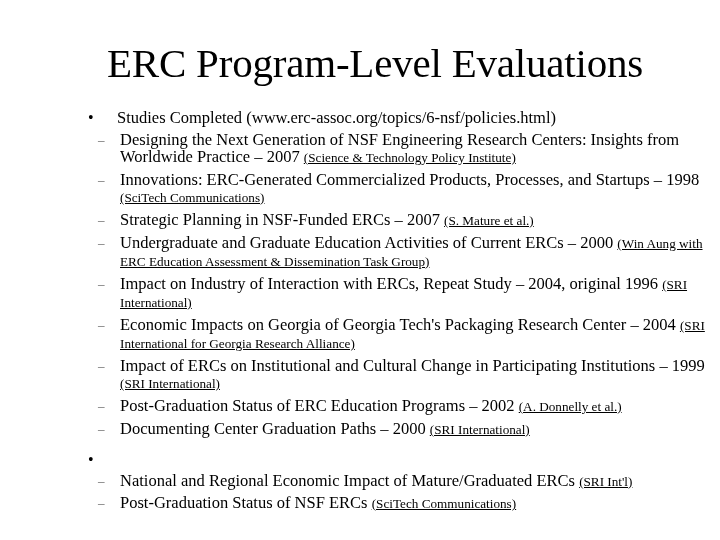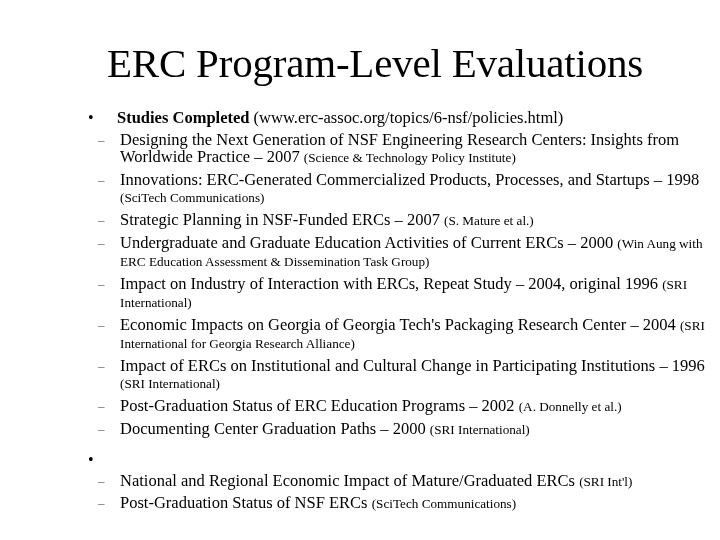--- a/index.html
+++ b/index.html
@@ -4,45 +4,45 @@
   <style>
     html, body { margin:0; padding:0; background:#ffffff; }
     body { width:720px; height:540px; overflow:hidden; position:relative;
            font-family:"Liberation Serif", serif; color:#000; }
     .title { position:absolute; left:0; top:38px; width:720px; text-align:center;
              font-size:41px; line-height:50px; letter-spacing:-0.2px;padding-left:15px; }
     .section { position:absolute; left:0; width:720px; }
     .sec-head { position:relative; height:22px; }
     .bullet { position:absolute; left:88px; top:0; font-size:16px; line-height:22px; }
     .sec-title { position:absolute; left:117px; top:0; font-size:16.5px; line-height:22px; white-space:nowrap; }
-    .sec-title b { font-weight:bold; }
+    .sec-title b { font-weight:normal; }
     .sub { position:relative; margin-left:98px; }
     .sub-item { position:relative; padding-left:22px; width:585px;
                 font-size:16.5px; line-height:17px; margin-bottom:5px; }
     .dash { position:absolute; left:0; top:0; font-size:13px; line-height:17px; color:#555; }
-    .note { font-size:13.2px; }
+    .note { font-size:13.2px;text-decoration:underline; }
   </style>
 </head>
 <body>
 
 <div class="title">ERC Program-Level Evaluations</div>
 
 <div class="section" style="top:107px;">
   <div class="sec-head">
     <span class="bullet">•</span>
     <span class="sec-title"><b>Studies Completed</b><span> (www.erc-assoc.org/topics/6-nsf/policies.html)</span></span>
   </div>
   <div class="sub" style="margin-top:2px;">
     <div class="sub-item"><span class="dash">–</span><span>Designing the Next Generation of NSF Engineering Research Centers:  Insights from Worldwide Practice – 2007 </span><span class="note">(Science &amp; Technology Policy Institute)</span></div>
     <div class="sub-item"><span class="dash">–</span><span>Innovations:  ERC-Generated Commercialized Products, Processes, and Startups – 1998  </span><span class="note">(SciTech Communications)</span></div>
     <div class="sub-item"><span class="dash">–</span><span>Strategic Planning in NSF-Funded ERCs – 2007 </span><span class="note">(S. Mature et al.)</span></div>
     <div class="sub-item"><span class="dash">–</span><span>Undergraduate and Graduate Education Activities of Current ERCs – 2000 </span><span class="note">(Win Aung with ERC Education Assessment &amp; Dissemination Task Group)</span></div>
     <div class="sub-item"><span class="dash">–</span><span>Impact on Industry of Interaction with ERCs, Repeat Study – 2004, original 1996  </span><span class="note">(SRI International)</span></div>
     <div class="sub-item"><span class="dash">–</span><span>Economic Impacts on Georgia of Georgia Tech's Packaging Research Center – 2004  </span><span class="note">(SRI International for Georgia Research Alliance)</span></div>
-    <div class="sub-item"><span class="dash">–</span><span>Impact of ERCs on Institutional and Cultural Change in Participating Institutions – 1996  </span><span class="note">(SRI International)</span></div>
+    <div class="sub-item"><span class="dash">–</span><span>Impact of ERCs on Institutional and Cultural Change in Participating Institutions – 1999  </span><span class="note">(SRI International)</span></div>
     <div class="sub-item"><span class="dash">–</span><span>Post-Graduation Status of ERC Education Programs – 2002 </span><span class="note">(A. Donnelly et al.)</span></div>
     <div class="sub-item"><span class="dash">–</span><span>Documenting Center Graduation Paths – 2000 </span><span class="note">(SRI International)</span></div>
   </div>
 </div>
 
 <div class="section" style="top:449px;">
   <div class="sec-head">
     <span class="bullet">•</span>
   </div>
   <div class="sub" style="margin-top:1px;">

